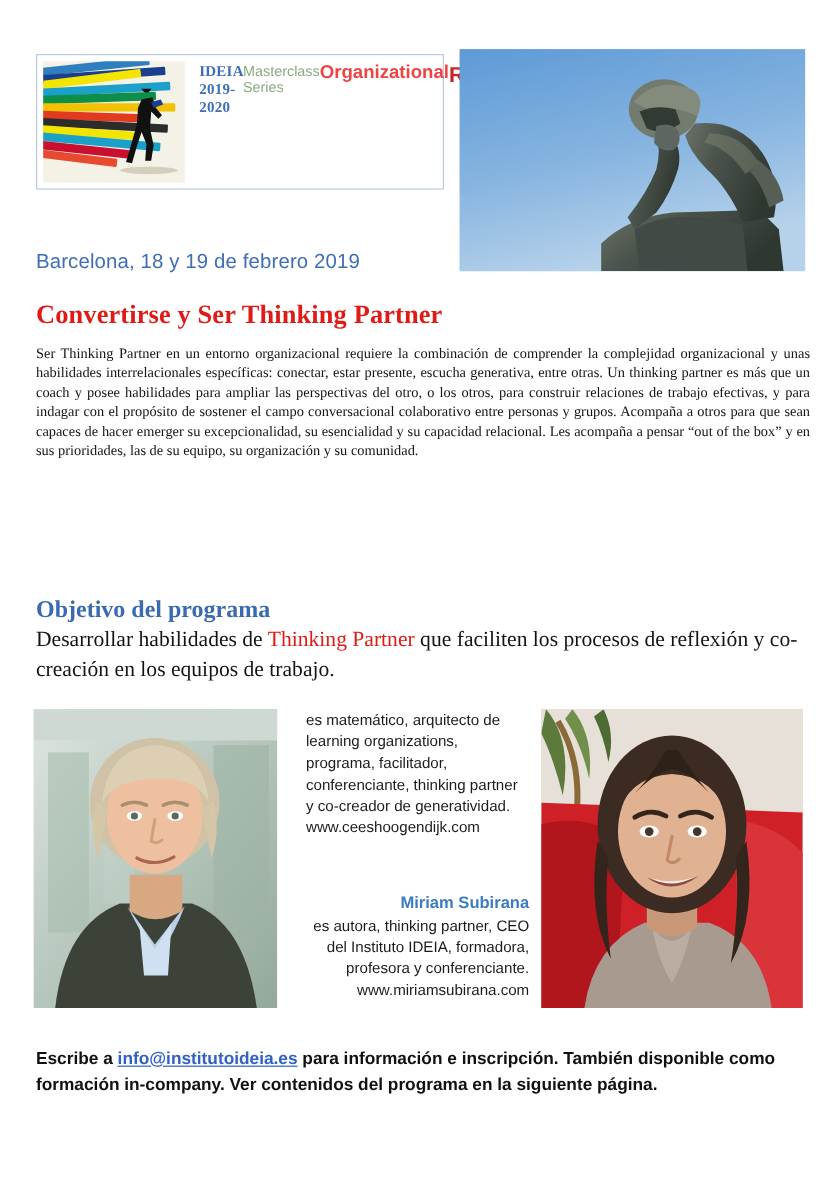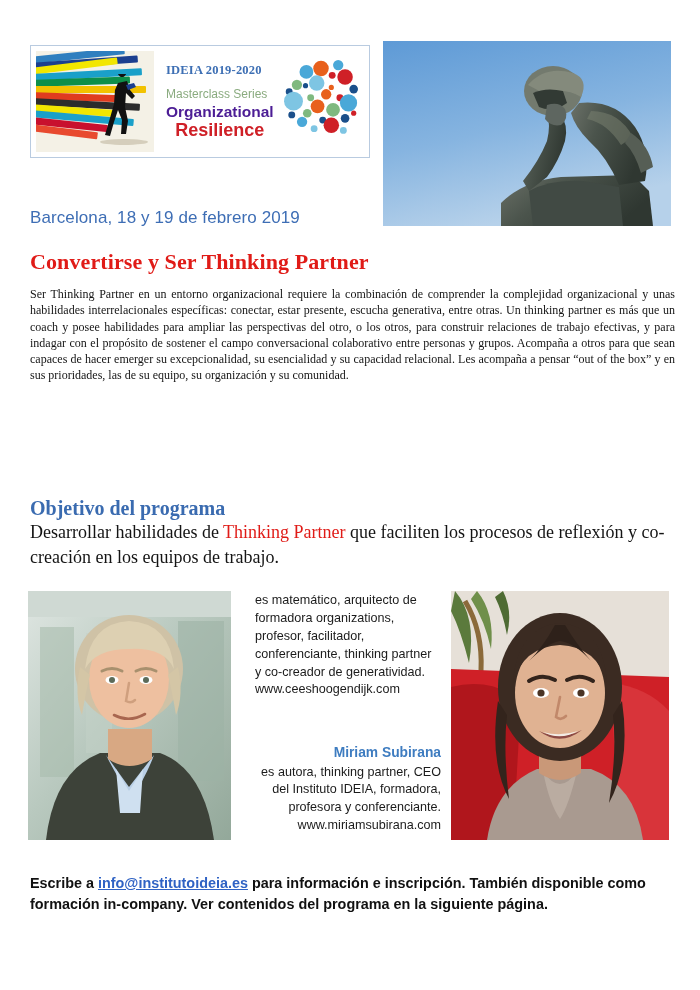--- a/index.html
+++ b/index.html
@@ -68,40 +68,39 @@
     height: 6px;
     background: #cfc8b4;
     border-radius: 50%;
     opacity: .85;
   }
 
   
   .logo-text {
     flex: 1 1 auto;
     display: flex;
-    flex-direction: column;
     justify-content: center;
     padding: 6px 4px 6px 12px;
   }
   .logo-ideia {
     color: #3d6fb4;
     font-family: "Liberation Serif", serif;
     font-weight: bold;
     font-size: 12.5px;
     letter-spacing: .2px;
     margin-bottom: 9px;
   }
   .logo-masterclass {
     color: #8aab7f;
     font-family: "Liberation Sans", sans-serif;
     font-size: 12px;
     margin-bottom: 2px;
   }
   .logo-org {
-    color: #4c1d95;
+    color: #ef4444;
     font-family: "Liberation Sans", sans-serif;
     font-weight: bold;
     font-size: 15.5px;
     line-height: 1.12;
   }
   .logo-res {
     color: #cf2027;
     font-family: "Liberation Sans", sans-serif;
     font-weight: bold;
     font-size: 18px;
@@ -409,21 +408,21 @@
       <circle cx="84" cy="89" r="3" fill="#5c6b59"></circle>
       <circle cx="118" cy="89" r="3" fill="#5c6b59"></circle>
 
       <path d="M101 92 L98 110 Q103 113 107 109" stroke="#cf9f7e" stroke-width="2.5" fill="none" stroke-linecap="round"></path>
 
       <path d="M86 124 Q101 132 117 123" stroke="#a8664f" stroke-width="2.6" fill="none" stroke-linecap="round"></path>
     </svg>
   </div>
 
   <div class="bio-cees">
-    <span>es matemático, arquitecto de formadora organizations, profesor, facilitador, conferenciante, thinking partner y co-creador de generatividad.</span>
+    <span>es matemático, arquitecto de learning organizations, programa, facilitador, conferenciante, thinking partner y co-creador de generatividad.</span>
     <span class="bio-url">www.ceeshoogendijk.com</span>
   </div>
 
   <div class="photo-miriam">
     <svg width="218" height="249" viewBox="0 0 218 249">
       <rect width="218" height="249" fill="#efe9e2"></rect>
 
       <rect x="0" y="0" width="218" height="96" fill="#e6e0d8"></rect>
 
       <path d="M4 0 Q26 26 18 72 Q10 40 0 20 Z" fill="#5b7a3c"></path>

